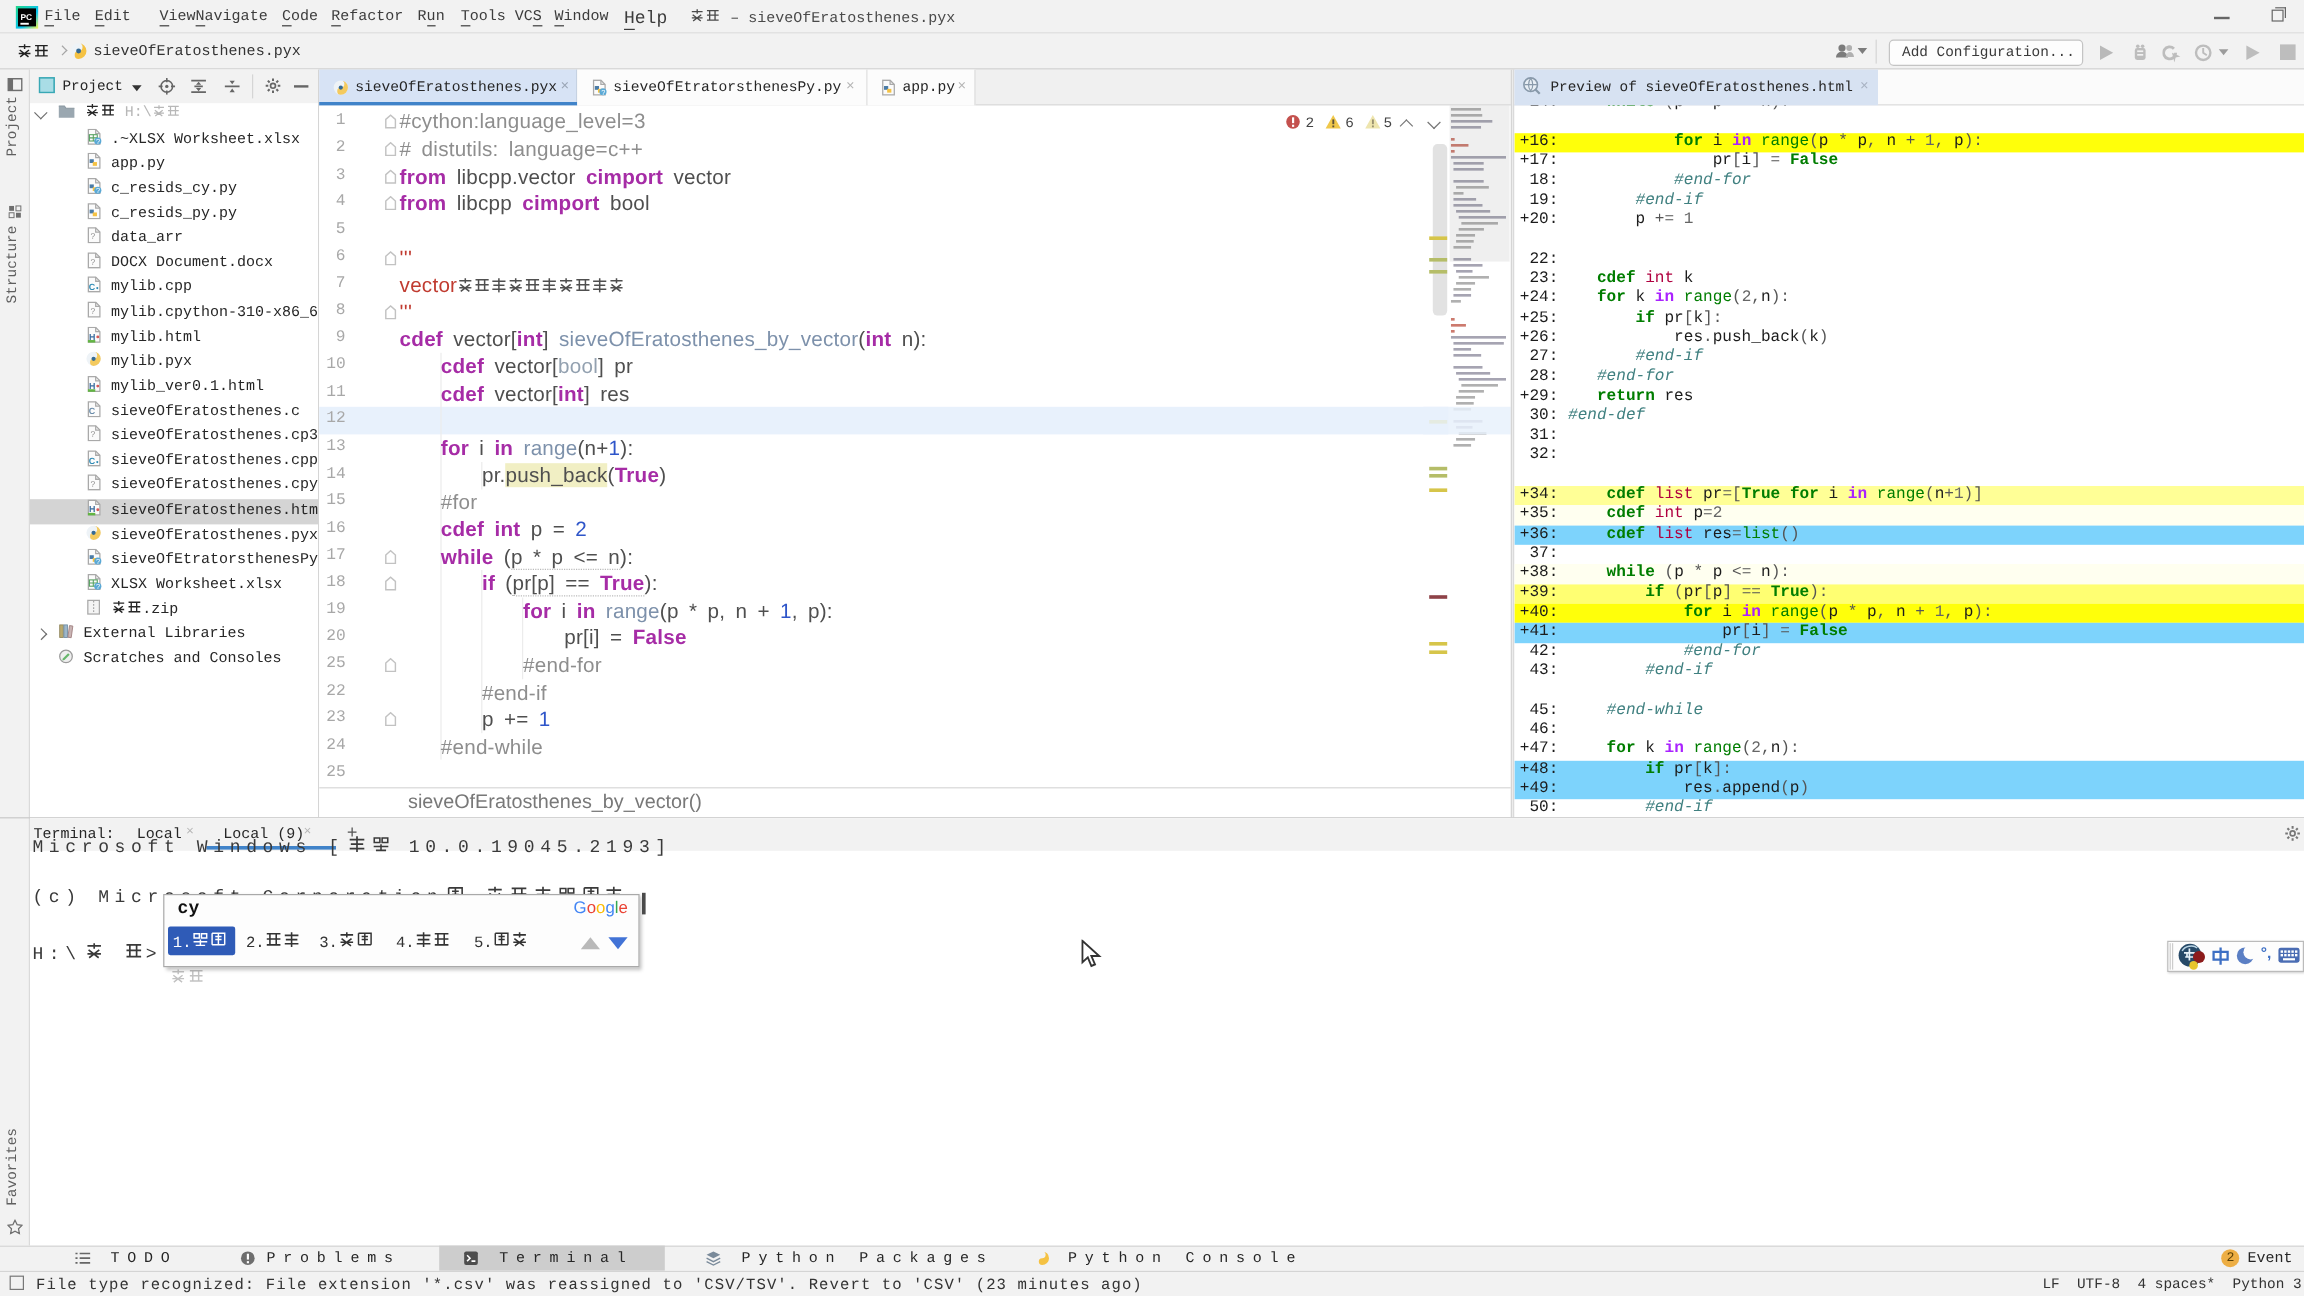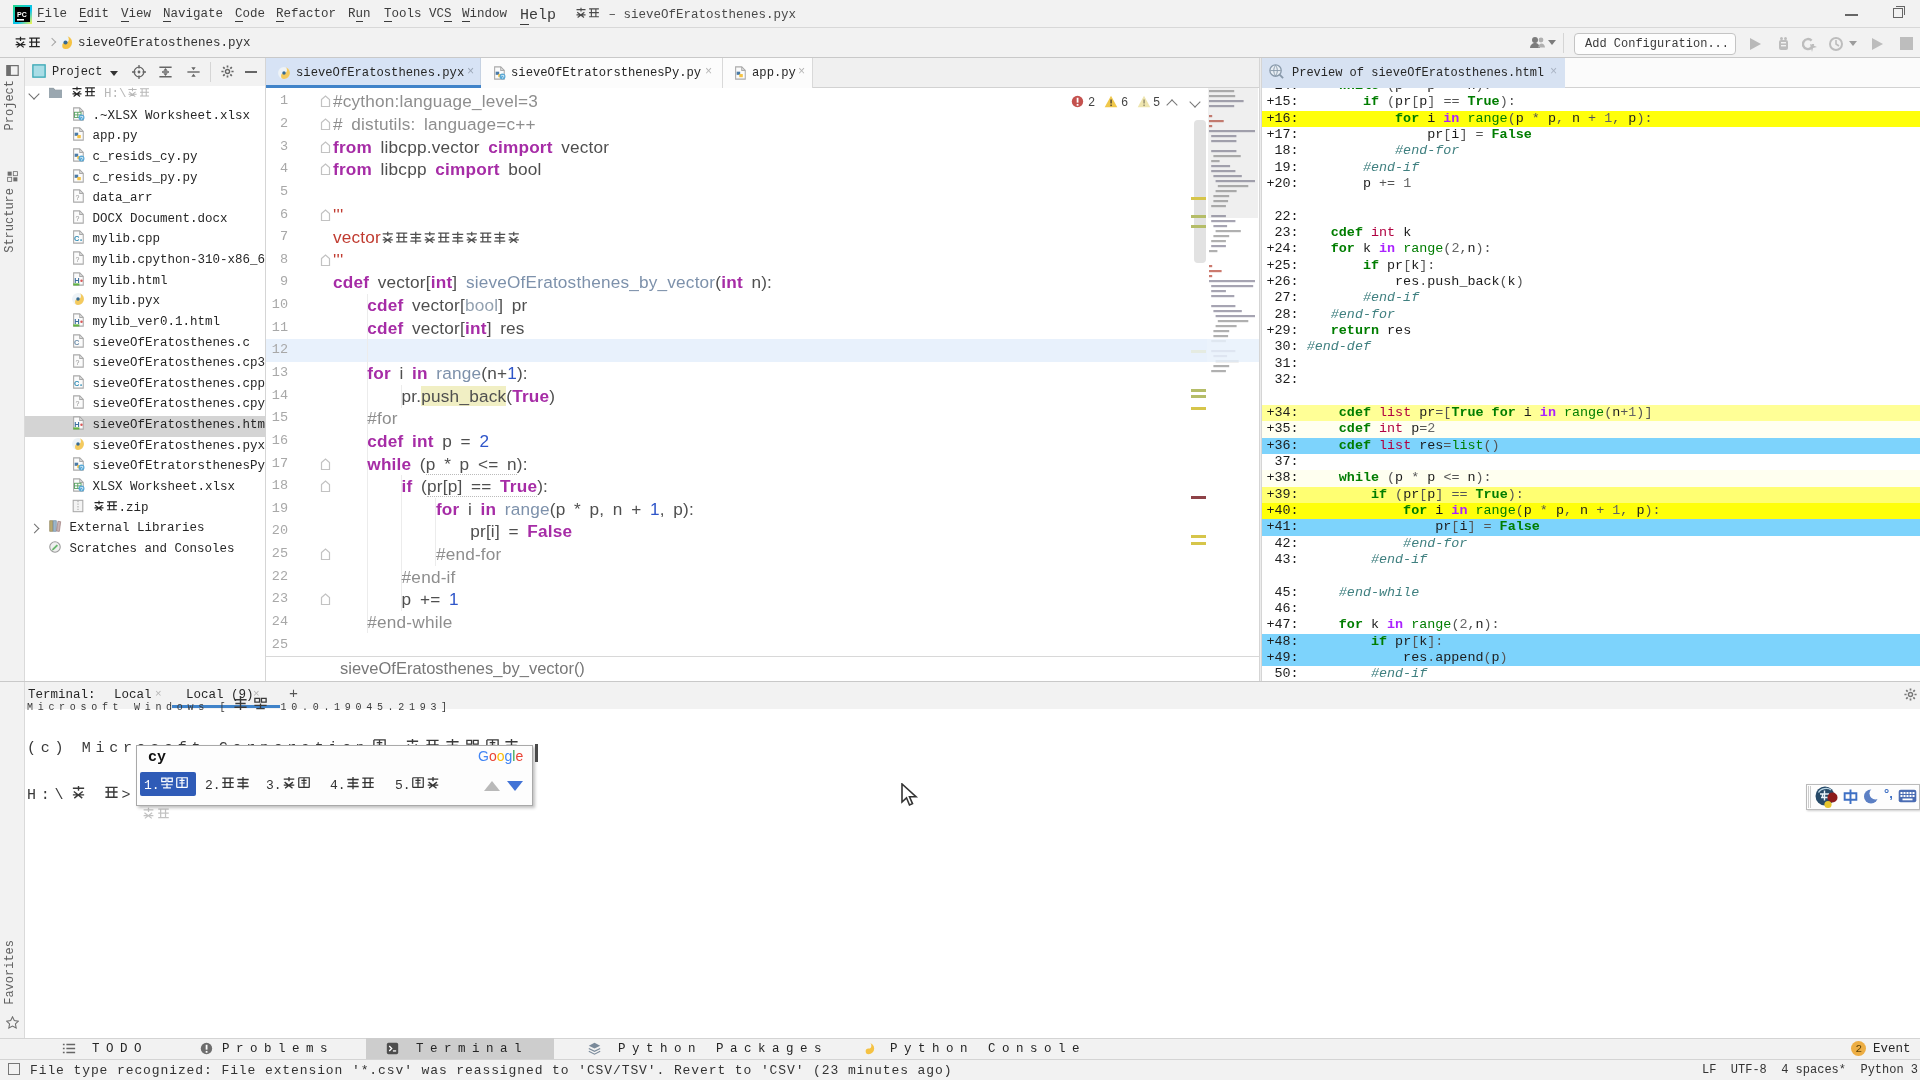--- a/index.html
+++ b/index.html
@@ -65,21 +65,21 @@
           <stop offset="1" stop-color="#fcf84a"></stop>
         </linearGradient>
       </defs>
 <rect width="19" height="19" fill="url(#pcg)"></rect>
       <rect x="2" y="2" width="15" height="15" fill="#010101"></rect>
 <text x="4" y="12" font-size="7" font-family="Liberation Sans" font-weight="bold" fill="#fff">PC</text>
 <rect x="4" y="14" width="7" height="1.6" fill="#fff"></rect>
     </svg>
 <div class="a" style="left:37px;top:7px;font-size:12.5px;color:#3c3c3c"><span style="border-bottom:1px solid #3c3c3c">F</span>ile</div>
 <div class="a" style="left:79px;top:7px;font-size:12.5px;color:#3c3c3c"><span style="border-bottom:1px solid #3c3c3c">E</span>dit</div>
-<div class="a" style="left:121px;top:7px;font-size:12.5px;color:#3c3c3c"><span style="border-bottom:1px solid #3c3c3c">V</span>iew</div>
+<div class="a" style="left:133px;top:7px;font-size:12.5px;color:#3c3c3c"><span style="border-bottom:1px solid #3c3c3c">V</span>iew</div>
 <div class="a" style="left:163px;top:7px;font-size:12.5px;color:#3c3c3c"><span style="border-bottom:1px solid #3c3c3c">N</span>avigate</div>
 <div class="a" style="left:235px;top:7px;font-size:12.5px;color:#3c3c3c"><span style="border-bottom:1px solid #3c3c3c">C</span>ode</div>
 <div class="a" style="left:276px;top:7px;font-size:12.5px;color:#3c3c3c"><span style="border-bottom:1px solid #3c3c3c">R</span>efactor</div>
 <div class="a" style="left:348px;top:7px;font-size:12.5px;color:#3c3c3c">R<span style="border-bottom:1px solid #3c3c3c">u</span>n</div>
 <div class="a" style="left:384px;top:7px;font-size:12.5px;color:#3c3c3c"><span style="border-bottom:1px solid #3c3c3c">T</span>ools</div>
 <div class="a" style="left:429px;top:7px;font-size:12.5px;color:#3c3c3c">VC<span style="border-bottom:1px solid #3c3c3c">S</span></div>
 <div class="a" style="left:462px;top:7px;font-size:12.5px;color:#3c3c3c"><span style="border-bottom:1px solid #3c3c3c">W</span>indow</div>
 <div class="a" style="left:520px;top:7px;font-size:15px;color:#3c3c3c"><span style="border-bottom:1px solid #3c3c3c">H</span>elp</div>
 <div class="a" style="left:575px;top:7px;font-size:12.5px;color:#4a4a4a"><svg class="cj" width="12" height="12" viewBox="0 0 16 16" style="margin-right:1px">
         <use href="#h1"></use>
@@ -553,21 +553,20 @@
 <svg class="a" style="left:1268px;top:63px" width="17" height="17" viewBox="0 0 18 18">
       <circle cx="8" cy="8" r="6" fill="#e8eef4" stroke="#8899aa" stroke-width="1.4"></circle>
       <path d="M2.5 8h11M8 2.5c-2.5 3-2.5 8 0 11M8 2.5c2.5 3 2.5 8 0 11" fill="none" stroke="#8899aa" stroke-width="1"></path>
       <path d="M12 12l4 4" stroke="#8899aa" stroke-width="2"></path>
     </svg>
 <div class="a" style="left:1292px;top:66px;font-size:12px;color:#262626">Preview of sieveOfEratosthenes.html</div>
 <div class="a" style="left:1550px;top:65px;font-size:12px;color:#a8b2c2">×</div>
 <div class="a" style="left:1262px;top:88px;width:658px;height:593px;background:#fff;overflow:hidden" id="prev"></div>
 <div class="a" style="left:1262px;top:88px;width:658px;height:593px;overflow:hidden">
       <div class="pline" style="top:-10.2px">+14:     <span class="pk">while</span> <span class="po">(</span><span class="pn">p</span> <span class="po">*</span> <span class="pn">p</span> <span class="po">&lt;=</span> <span class="pn">n</span><span class="po">):</span></div>
-      <div class="pline" style="top:6.2px">+15:        <span class="pk">if</span> <span class="po">(</span><span class="pn">pr</span><span class="po">[</span><span class="pn">p</span><span class="po">]</span> <span class="po">==</span> <span class="pk">True</span><span class="po">):</span></div>
       <div class="pline y1" style="top:22.5px">+16:            <span class="pk">for</span> <span class="pn">i</span> <span class="pow">in</span> <span class="pb">range</span><span class="po">(</span><span class="pn">p</span> <span class="po">*</span> <span class="pn">p</span><span class="po">,</span> <span class="pn">n</span> <span class="po">+</span> <span class="pm">1</span><span class="po">,</span> <span class="pn">p</span><span class="po">):</span></div>
       <div class="pline" style="top:38.8px">+17:                <span class="pn">pr</span><span class="po">[</span><span class="pn">i</span><span class="po">]</span> <span class="po">=</span> <span class="pk">False</span></div>
       <div class="pline" style="top:55.2px"> 18:            <span class="pc">#end-for</span></div>
       <div class="pline" style="top:71.6px"> 19:        <span class="pc">#end-if</span></div>
       <div class="pline" style="top:87.9px">+20:        <span class="pn">p</span> <span class="po">+=</span> <span class="pm">1</span></div>
       <div class="pline" style="top:120.6px"> 22:</div>
       <div class="pline" style="top:136.9px"> 23:    <span class="pk">cdef</span> <span class="pt">int</span> <span class="pn">k</span></div>
       <div class="pline" style="top:153.3px">+24:    <span class="pk">for</span> <span class="pn">k</span> <span class="pow">in</span> <span class="pb">range</span><span class="po">(</span><span class="pm">2</span><span class="po">,</span><span class="pn">n</span><span class="po">):</span></div>
       <div class="pline" style="top:169.7px">+25:        <span class="pk">if</span> <span class="pn">pr</span><span class="po">[</span><span class="pn">k</span><span class="po">]:</span></div>
       <div class="pline" style="top:186.0px">+26:            <span class="pn">res</span><span class="po">.</span><span class="pn">push_back</span><span class="po">(</span><span class="pn">k</span><span class="po">)</span></div>
@@ -601,21 +600,21 @@
 <div class="a" style="left:114px;top:688px;font-size:12.5px;color:#262626">Local</div>
 <div class="a" style="left:155px;top:688px;font-size:11px;color:#b5b5b5">×</div>
 <div class="a" style="left:186px;top:688px;font-size:12.5px;color:#262626">Local (9)</div>
 <div class="a" style="left:253px;top:688px;font-size:11px;color:#b5b5b5">×</div>
 <div class="a" style="left:172px;top:705px;width:108px;height:3px;background:#4083c9"></div>
 <div class="a" style="left:289px;top:686px;font-size:15px;color:#555">+</div>
 <svg class="a" style="left:1903px;top:687px" width="15" height="15" viewBox="0 0 16 16">
       <circle cx="8" cy="8" r="2.2" fill="none" stroke="#777" stroke-width="1.5"></circle>
       <path d="M8 1.5v2.3M8 12.2v2.3M1.5 8h2.3M12.2 8h2.3M3.4 3.4l1.6 1.6M11 11l1.6 1.6M12.6 3.4L11 5M5 11l-1.6 1.6" stroke="#777" stroke-width="1.8"></path>
     </svg>
-<div class="a" style="left:27px;top:696px;font-size:10px;letter-spacing:4.7px;color:#3a3a3a;white-space:pre">Microsoft Windows [<svg class="cj" width="15" height="15" viewBox="0 0 16 16" style="margin:0 2.4px">
+<div class="a" style="left:27px;top:696px;font-size:15px;letter-spacing:4.7px;color:#3a3a3a;white-space:pre">Microsoft Windows [<svg class="cj" width="15" height="15" viewBox="0 0 16 16" style="margin:0 2.4px">
         <use href="#h3"></use>
       </svg><svg class="cj" width="15" height="15" viewBox="0 0 16 16" style="margin:0 2.4px">
         <use href="#h4"></use>
       </svg> 10.0.19045.2193]</div>
 <div class="a" style="left:27px;top:738px;font-size:15px;letter-spacing:4.7px;color:#3a3a3a;white-space:pre">(c) Microsoft Corporation<svg class="cj" width="15" height="15" viewBox="0 0 16 16" style="margin:0 2.4px">
         <use href="#h5"></use>
       </svg> <svg class="cj" width="15" height="15" viewBox="0 0 16 16" style="margin:0 2.4px">
         <use href="#h1"></use>
       </svg><svg class="cj" width="15" height="15" viewBox="0 0 16 16" style="margin:0 2.4px">
         <use href="#h2"></use>

